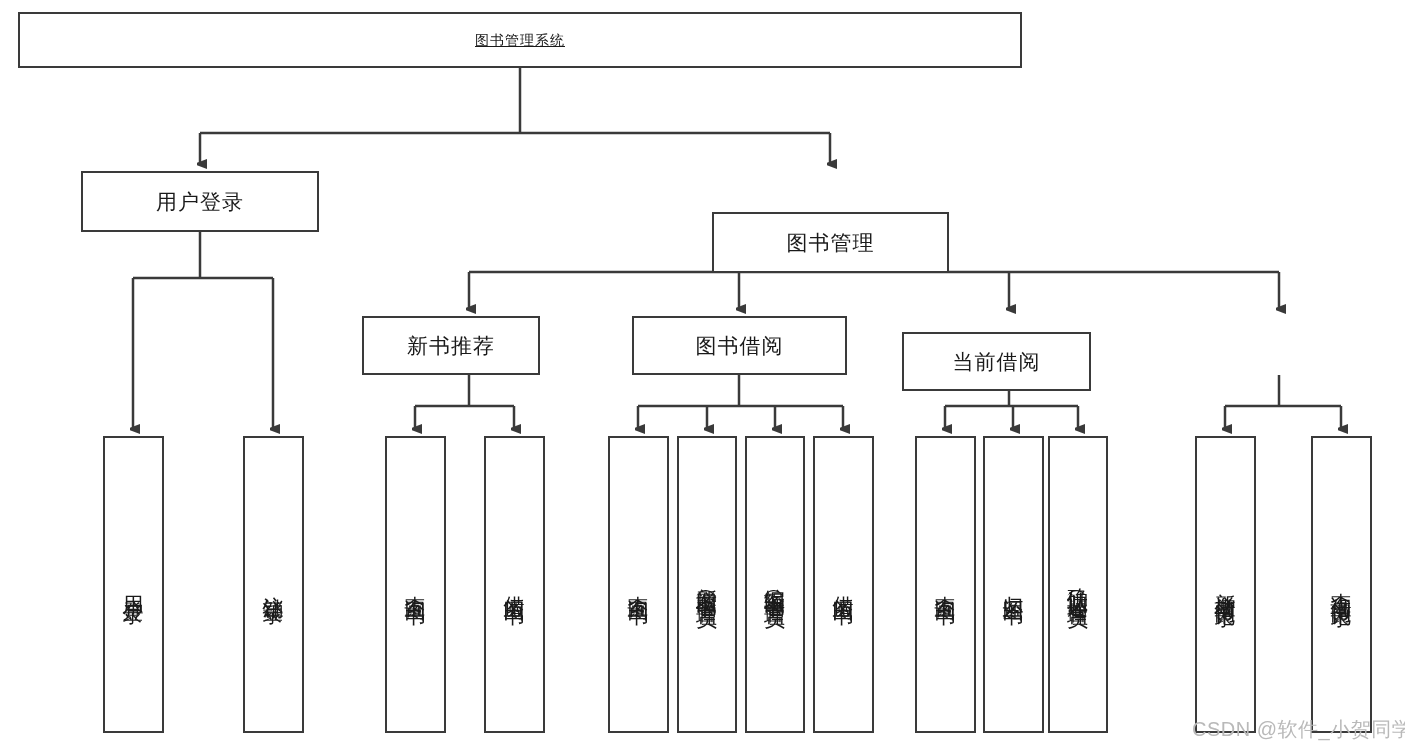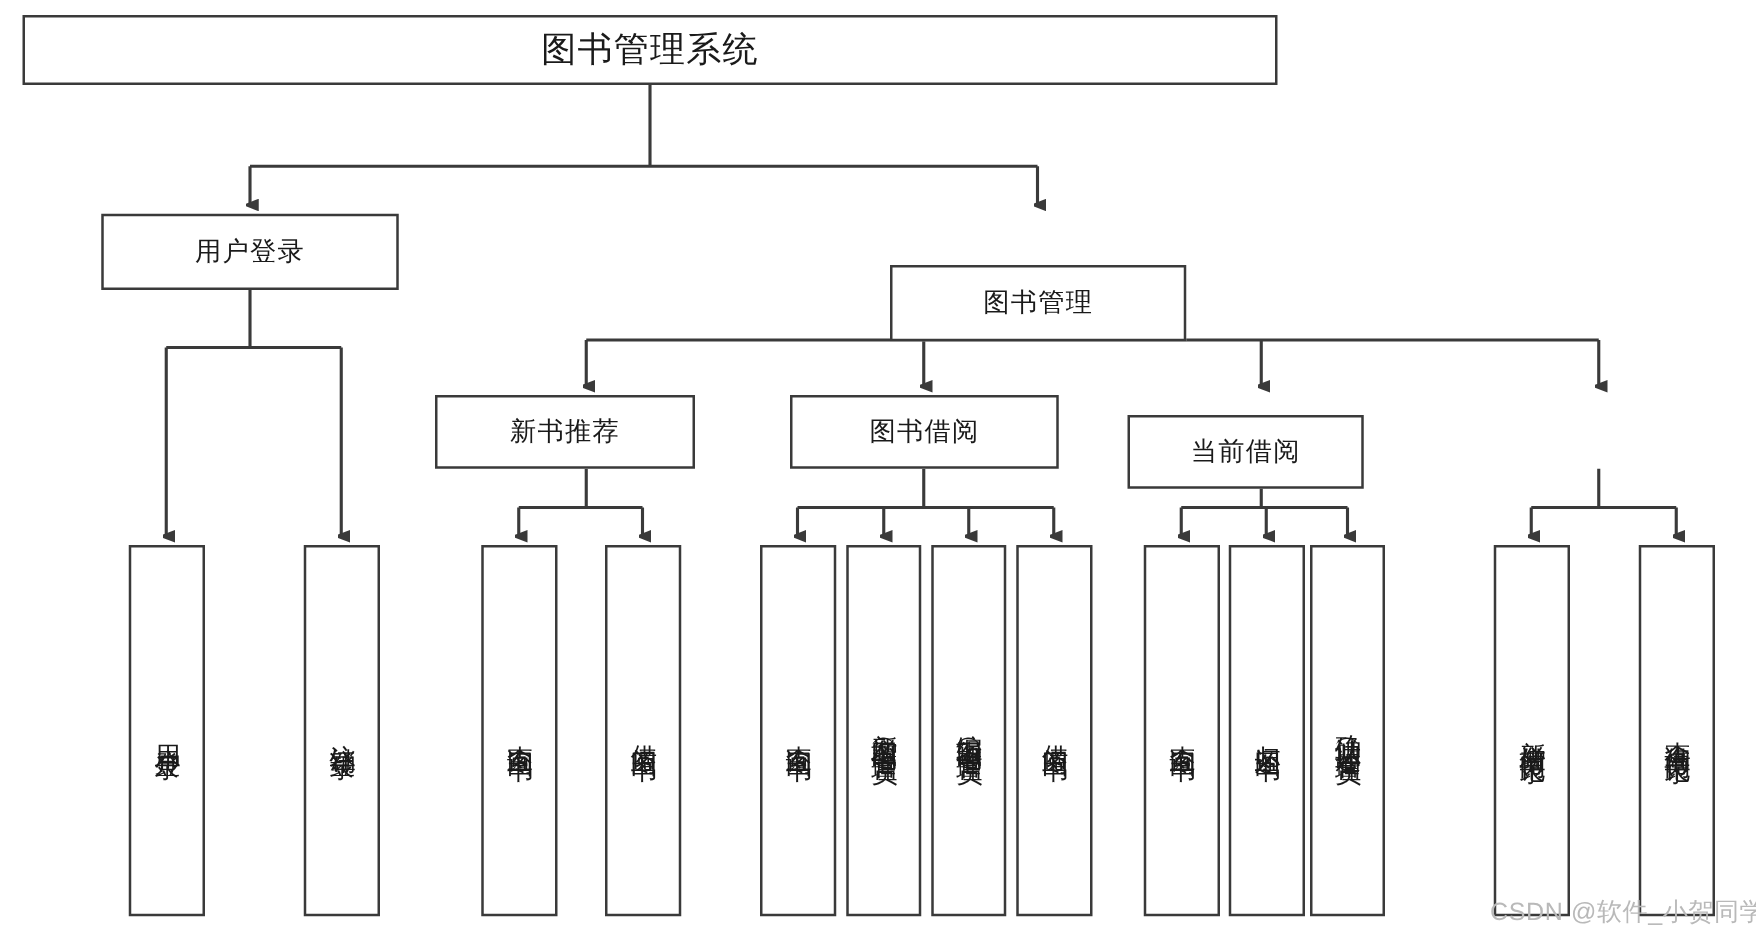--- a/index.html
+++ b/index.html
@@ -34,21 +34,22 @@
     align-items: center;
     justify-content: center;
     color: #1a1a1a;
   }
   .node.horiz {
     font-size: 21px;
     letter-spacing: 1px;
     line-height: 1.2;
   }
   .node.root {
-    font-size: 28px;
+    font-size: 14px;
+    text-decoration: underline;
   }
   .node.vert {
     writing-mode: vertical-rl;
     text-orientation: upright;
     font-size: 21px;
     letter-spacing: 3px;
     padding: 6px 0;
     line-height: 1.1;
     white-space: nowrap;
     overflow: hidden;
@@ -114,21 +115,21 @@
       <path d="M1225,406 L1225,429" marker-end="url(#arrow)"></path>
       <path d="M1341,406 L1341,429" marker-end="url(#arrow)"></path>
     </g>
   </svg>
 
   <div class="node horiz root" style="left: 18px; top: 12px; width: 1004px; height: 56px;">图书管理系统</div>
 
   <div class="node horiz" style="left: 81px; top: 171px; width: 238px; height: 61px;">用户登录</div>
   <div class="node horiz" style="left: 712px; top: 171px; width: 237px; height: 61px; margin-top: 41px;">图书管理</div>
 
-  <div class="node horiz" style="left: 348px; top: 316px; width: 208px; height: 59px;">新书推荐</div>
+  <div class="node horiz" style="left: 362px; top: 316px; width: 178px; height: 59px;">新书推荐</div>
   <div class="node horiz" style="left: 632px; top: 316px; width: 215px; height: 59px; text-align: center;">图书借阅</div>
   <div class="node horiz" style="left: 902px; top: 332px; width: 189px; height: 59px;">当前借阅</div>
 
   <div class="node vert" style="left: 103px; top: 436px; width: 61px; height: 297px;">用户登录</div>
   <div class="node vert" style="left: 243px; top: 436px; width: 61px; height: 297px;">注销登录</div>
   <div class="node vert" style="left: 385px; top: 436px; width: 61px; height: 297px;">查询图书</div>
   <div class="node vert" style="left: 484px; top: 436px; width: 61px; height: 297px;">借阅图书</div>
   <div class="node vert" style="left: 608px; top: 436px; width: 61px; height: 297px;">查询图书</div>
   <div class="node vert" style="left: 677px; top: 436px; width: 60px; height: 297px;">新增图书（管理员）</div>
   <div class="node vert" style="left: 745px; top: 436px; width: 60px; height: 297px;">编辑图书（管理员）</div>

